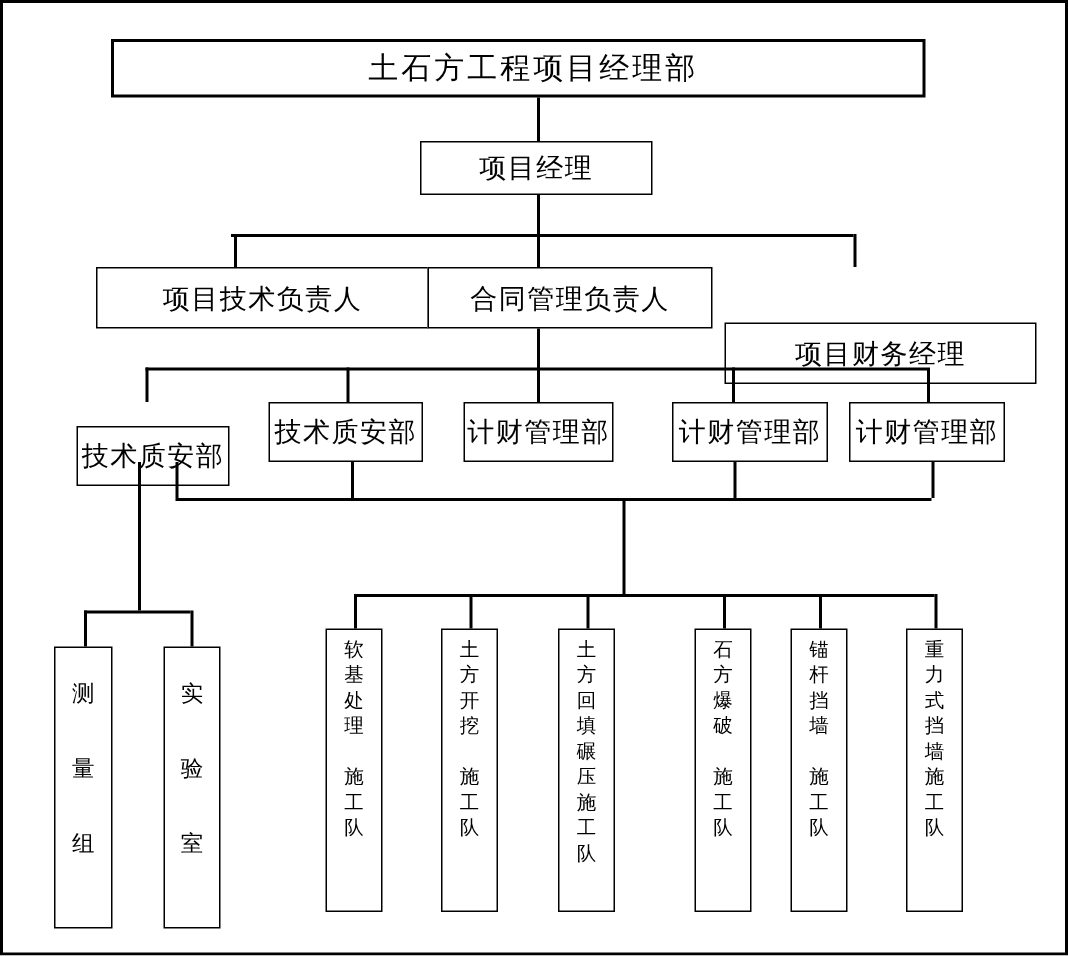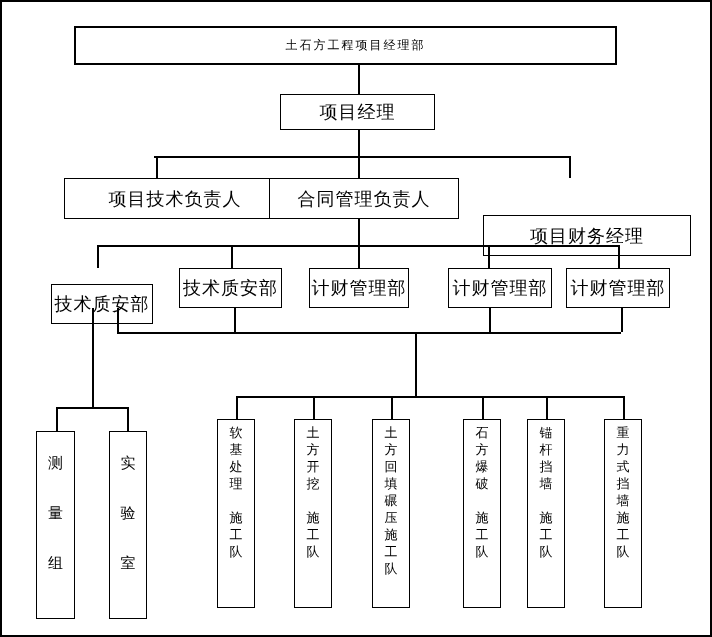--- a/index.html
+++ b/index.html
@@ -22,21 +22,21 @@
     display: flex;
     align-items: center;
     justify-content: center;
     font-size: 18px;
     letter-spacing: 1px;
     text-align: center;
     white-space: nowrap;
   }
   .box.l1 {
     border-width: 2px;
-    font-size: 12px;
+    font-size: 20px;
     letter-spacing: 2px;
     padding-left: 20px;
   }
   .vbox {
     position: absolute;
     border: 1.5px solid #000000;
     background: #ffffff;
     box-sizing: border-box;
     text-align: center;
     white-space: pre-line;
@@ -61,21 +61,21 @@
 </head>
 <body>
 
 <div id="canvas">
 
   <div class="box l1" style="left:72px; top:24px; width:543px; height:39px;">土石方工程项目经理部</div>
 
   <div class="box" style="left:278px; top:92px; width:155px; height:36px;">项目经理</div>
 
   <div class="box" style="left:62px; top:176px; width:222px; height:41px;">项目技术负责人</div>
-  <div class="box" style="left:267px; top:176px; width:190px; height:41px;">合同管理负责人</div>
+  <div class="box" style="left:283px; top:176px; width:190px; height:41px;">合同管理负责人</div>
   <div class="box" style="left:481px; top:193px; width:208px; height:41px;margin-top:20px;">项目财务经理</div>
 
   <div class="box" style="left:49px; top:266px; width:102px; height:40px;margin-top:16px;">技术质安部</div>
   <div class="box" style="left:177px; top:266px; width:103px; height:40px;">技术质安部</div>
   <div class="box" style="left:307px; top:266px; width:100px; height:40px;">计财管理部</div>
   <div class="box" style="left:434px; top:266px; width:104px; height:40px;margin-left:12px;">计财管理部</div>
   <div class="box" style="left:564px; top:266px; width:104px; height:40px;">计财管理部</div>
 
   <div class="vbox spread" style="left:34px; top:429px; width:39px; height:188px;">测
 量

